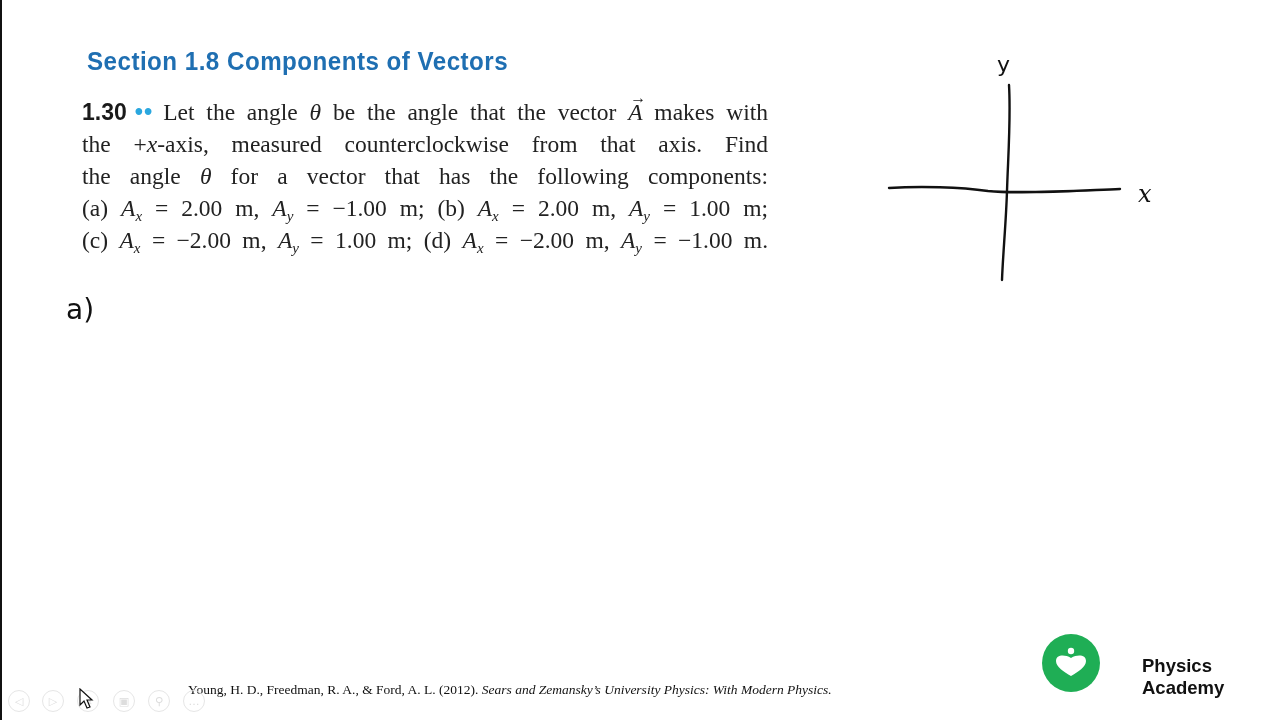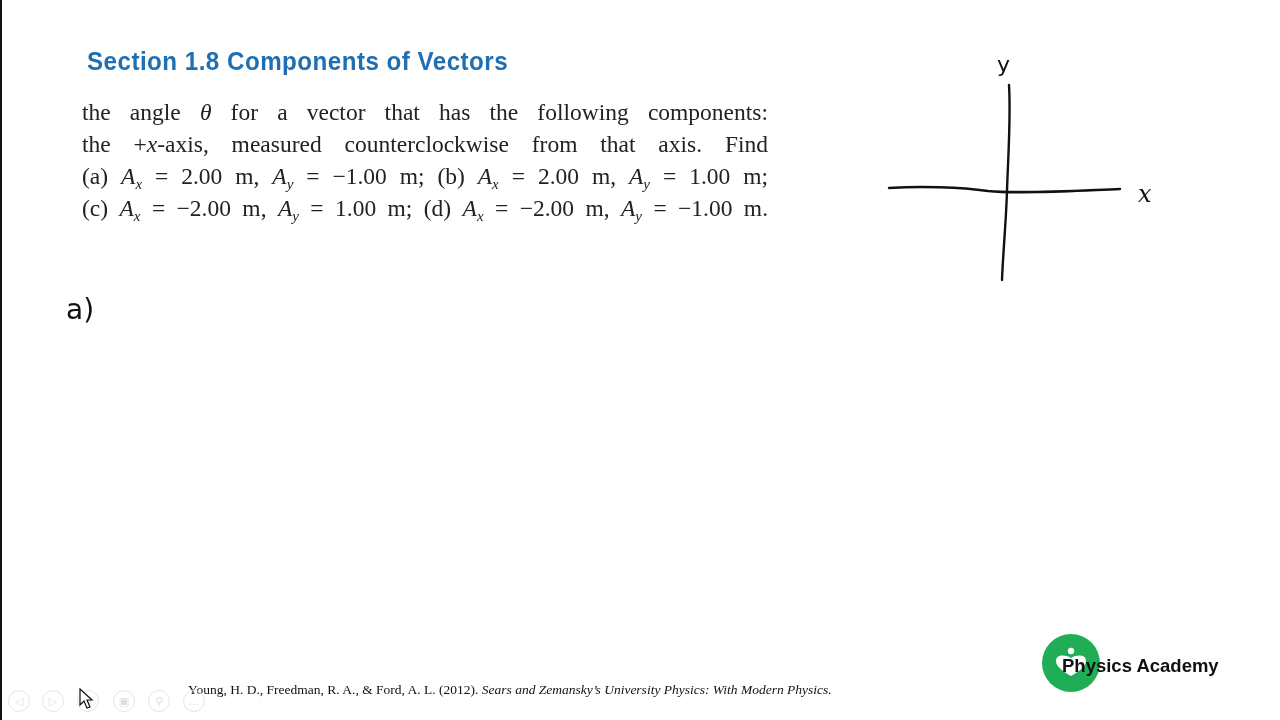--- a/index.html
+++ b/index.html
@@ -14,34 +14,35 @@
   .problem .vec::before { content:"\2192"; position:absolute; left:2px; top:-17px; font-size:16px; font-style:normal; }
   .problem sub { font-size:15px; vertical-align:-5px; font-style:italic; line-height:0; }
   .problem .line { display:block; text-align-last:justify; white-space:nowrap; }
   .problem .line.last { text-align-last:justify; }
   .handwrite { position:absolute; font-family:"DejaVu Sans", sans-serif; color:#111; }
   .hw-a { left:66px; top:293px; font-size:28px; }
   .axes { position:absolute; left:880px; top:48px; width:300px; height:240px; }
   .citation { position:absolute; left:188px; top:682px; font-size:13.5px; color:#111; white-space:nowrap;font-family:Liberation Serif, serif; }
   .citation i { font-style:italic; }
   .logo { position:absolute; left:1042px; top:634px; width:58px; height:58px; border-radius:50%; background:#1fae55; }
-  .logo-name { position:absolute; left:1062px; top:655px; font-family:"Liberation Sans", sans-serif; font-weight:bold; font-size:18.5px; color:#111; }
+  .logo-name { position:absolute; left:1142px; top:655px; font-family:"Liberation Sans", sans-serif; font-weight:bold; font-size:18.5px; color:#111; }
   .ctrl { position:absolute; top:690px; width:22px; height:22px; border-radius:50%; border:1px solid #e6e6e6; box-sizing:border-box; display:flex; align-items:center; justify-content:center; color:#ddd; font-size:11px; font-family:"DejaVu Sans", sans-serif; }
   .cursor { position:absolute; left:79px; top:688px; }
 </style>
 </head>
 <body>
 
 <div class="left-edge"></div>
 
 <div class="section-title">Section 1.8 Components of Vectors</div>
 
 <div class="problem">
+  <span class="line"><span class="num">1.30</span><span class="dots">••</span><span>Let the angle </span><i>θ</i><span> be the angle that the vector </span><span class="vec">A</span><span> makes with</span></span>
+  <span class="line"><span>the +</span><i>x</i><span>-axis, measured counterclockwise from that axis. Find</span></span>
   <span class="line"><span>the angle </span><i>θ</i><span> for a vector that has the following components:</span></span>
-  <span class="line"><span>the +</span><i>x</i><span>-axis, measured counterclockwise from that axis. Find</span></span>
   <span class="line">
     <span><span>(a)</span> <i>A</i><sub>x</sub><span> = </span><span>2.00 m</span><span>, </span><i>A</i><sub>y</sub><span> = </span><span>−1.00 m</span><span>;</span></span>
     <span><span>(b)</span> <i>A</i><sub>x</sub><span> = </span><span>2.00 m</span><span>, </span><i>A</i><sub>y</sub><span> = </span><span>1.00 m</span><span>;</span></span>
   </span>
   <span class="line last">
     <span><span>(c)</span> <i>A</i><sub>x</sub><span> = </span><span>−2.00 m</span><span>, </span><i>A</i><sub>y</sub><span> = </span><span>1.00 m</span><span>;</span></span>
     <span><span>(d)</span> <i>A</i><sub>x</sub><span> = </span><span>−2.00 m</span><span>, </span><i>A</i><sub>y</sub><span> = </span><span>−1.00 m</span><span>.</span></span>
   </span>
 </div>
 

